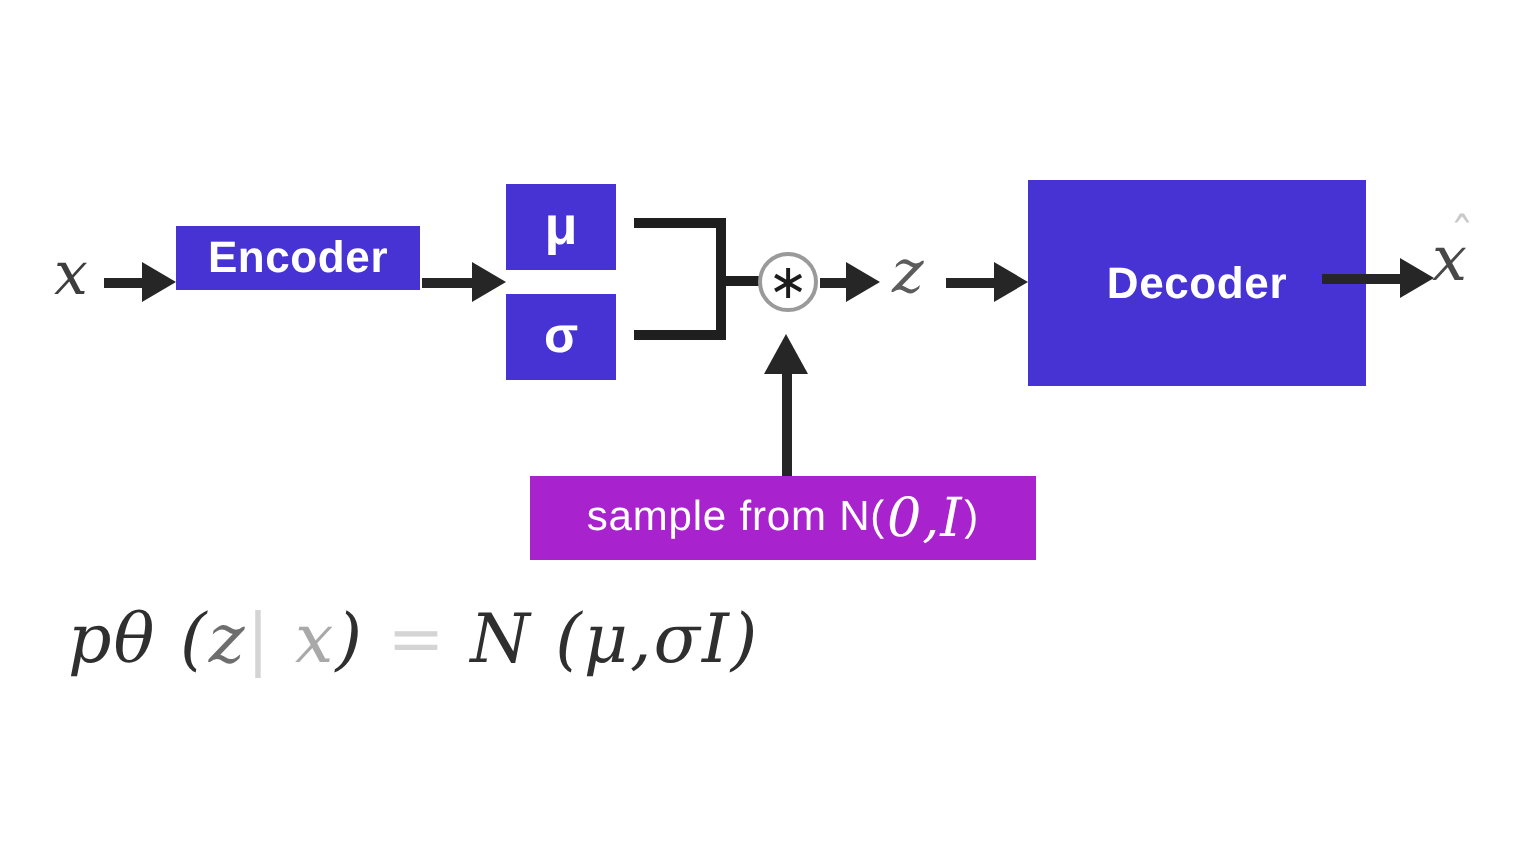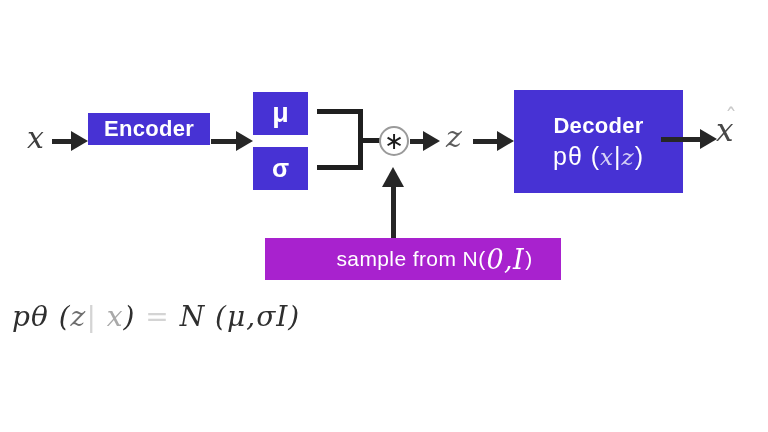--- a/index.html
+++ b/index.html
@@ -14,21 +14,21 @@
   }
   .box-encoder{left:88px;top:113px;width:122px;height:32px;font-size:22px;font-weight:bold;letter-spacing:.3px;}
   .box-mu{left:253px;top:92px;width:55px;height:43px;font-size:27px;font-weight:600;}
   .box-sigma{left:253px;top:147px;width:55px;height:43px;font-size:25px;font-weight:600;}
   .box-decoder{left:514px;top:90px;width:169px;height:103px;flex-direction:column;gap:3px;}
   .decoder-title{font-size:22px;font-weight:bold;letter-spacing:.3px;}
   .decoder-expr{font-size:25px;font-weight:400;letter-spacing:1px;}
   .decoder-expr .mathvar{font-family:"DejaVu Serif",serif;font-style:italic;opacity:.78;font-size:23px;}
   .box-sample{
     left:265px;top:238px;width:253px;height:42px;
-    background:var(--box-magenta,#a822ce);font-size:21px;letter-spacing:.4px;padding-left:43px;
+    background:var(--box-magenta,#a822ce);font-size:21px;letter-spacing:.4px;
   }
   .sample-val{font-family:"DejaVu Serif",serif;font-style:italic;font-size:27px;margin:0 1px;}
   
   .arr-r{position:absolute;height:0;}
   .arr-r .shaft{position:absolute;left:0;right:15px;top:-2px;height:5px;background:var(--arrow-dark,#262626);}
   .arr-r .head{position:absolute;right:0;top:-10px;width:0;height:0;
     border-left:17px solid var(--arrow-dark,#262626);
     border-top:10px solid transparent;border-bottom:10px solid transparent;}
   .arr-up-shaft{position:absolute;left:391px;top:186px;width:5px;height:53px;background:var(--arrow-dark,#262626);}
   .arr-up-head{position:absolute;left:382px;top:167px;width:0;height:0;
@@ -48,22 +48,22 @@
     font-family:"DejaVu Sans",sans-serif;font-size:24px;color:#1c1c1c;
   }
   
   .mathlabel{position:absolute;font-family:"DejaVu Serif",serif;font-style:italic;}
   .lab-x{left:27px;top:120px;font-size:30px;color:#3e3e3e;}
   .lab-z{left:446px;top:119px;font-size:30px;color:#5c5c5c;}
   .lab-xhat{left:716px;top:112px;font-size:31px;color:#484848;}
   .lab-xhat .hat{position:absolute;top:-8px;left:9px;font-size:24px;color:#c9c9c9;font-style:normal;}
   
   .formula{
-    position:absolute;left:12px;top:300px;
-    font-family:"DejaVu Serif",serif;font-style:italic;font-size:28px;letter-spacing:1px;
+    position:absolute;left:34px;top:300px;
+    font-family:"DejaVu Serif",serif;font-style:italic;font-size:34px;letter-spacing:1px;
     white-space:pre;
   }
   .tone-dark{color:#2f2f2f;}
   .tone-mid{color:#6e6e6e;}
   .tone-light{color:#a9a9a9;}
   .tone-faint{color:#d4d4d4;}
 </style>
 </head>
 <body>
 
@@ -109,21 +109,20 @@
 
   <span class="mathlabel lab-z">z</span>
 
   <div class="arr-r" style="left:473px;top:141px;width:41px;">
     <div class="shaft"></div>
     <div class="head"></div>
   </div>
 
   <div class="box box-decoder">
     <span class="decoder-title">Decoder</span>
-    <span class="decoder-expr"><span>pθ (</span><span class="mathvar">x</span><span>|</span><span class="mathvar">z</span><span>)</span></span>
   </div>
 
   <div class="arr-r" style="left:661px;top:139px;width:56px;">
     <div class="shaft"></div>
     <div class="head"></div>
   </div>
 
   <span class="mathlabel lab-xhat"><span class="hat">ˆ</span><span>x</span></span>
 
   <div class="arr-up-head"></div>

